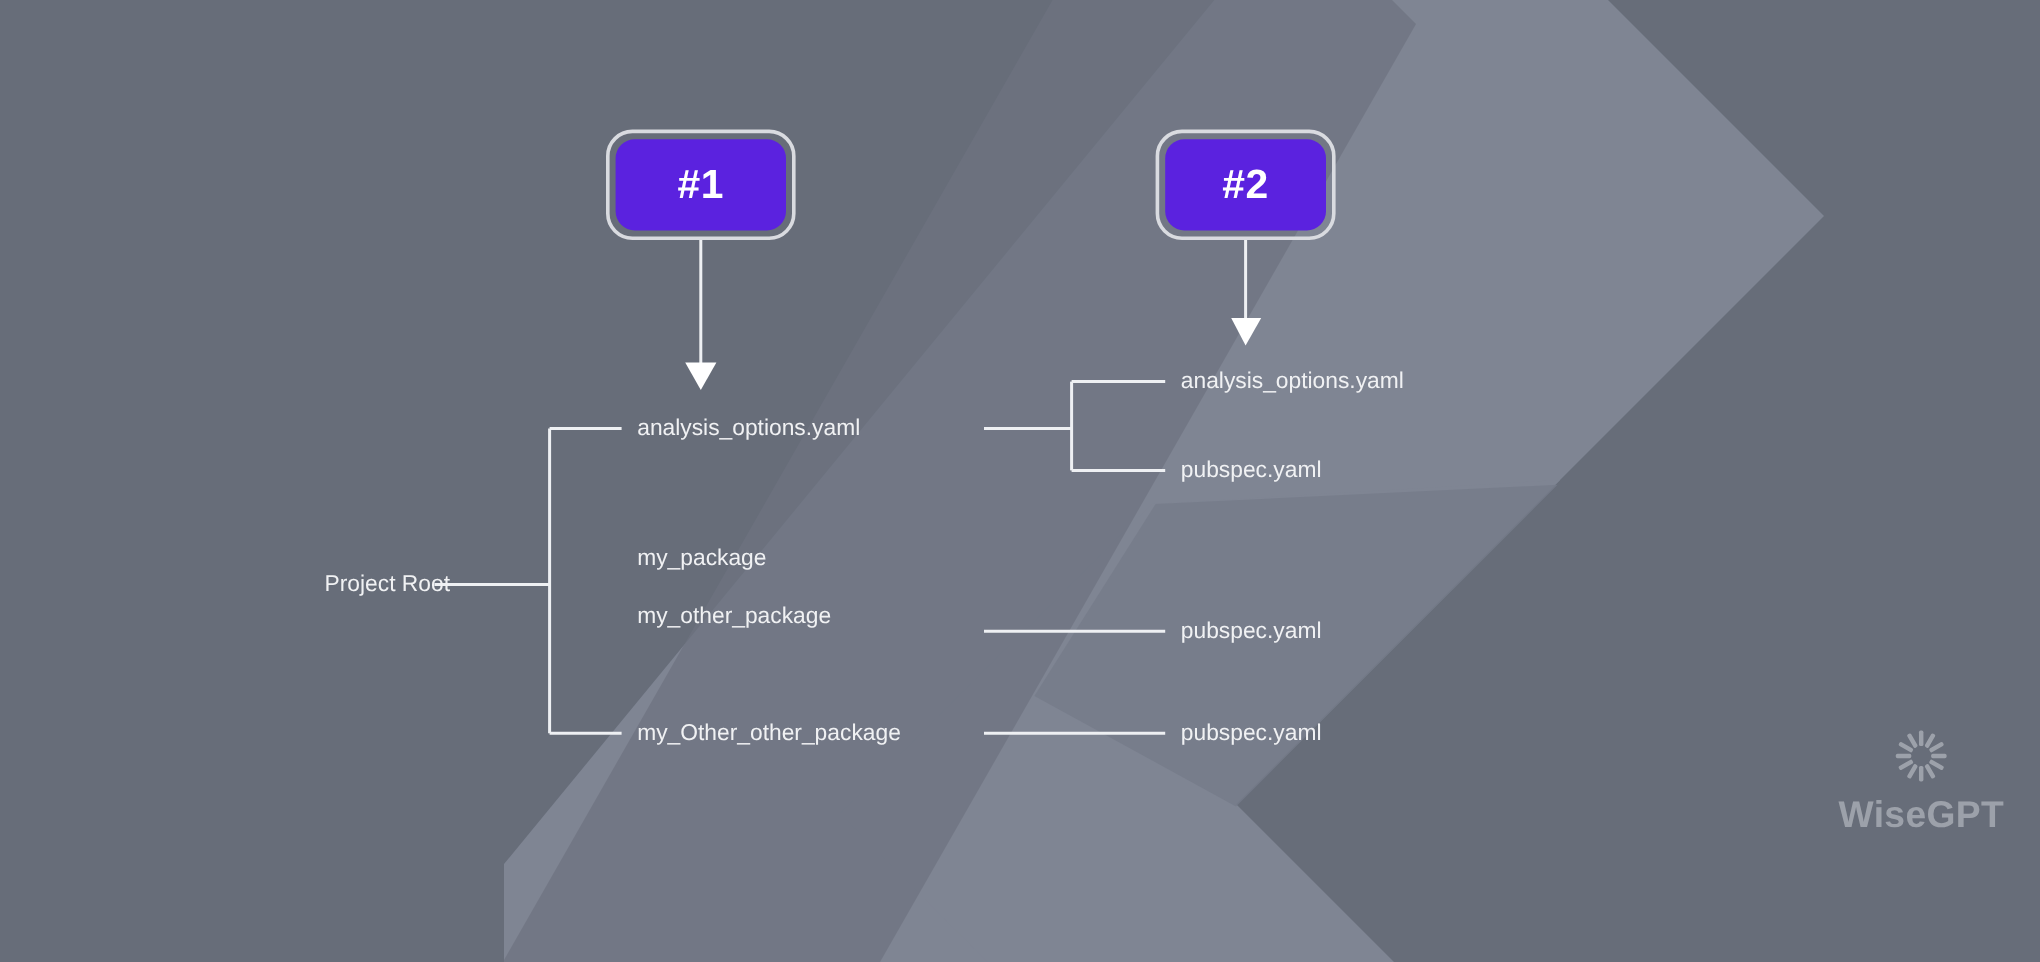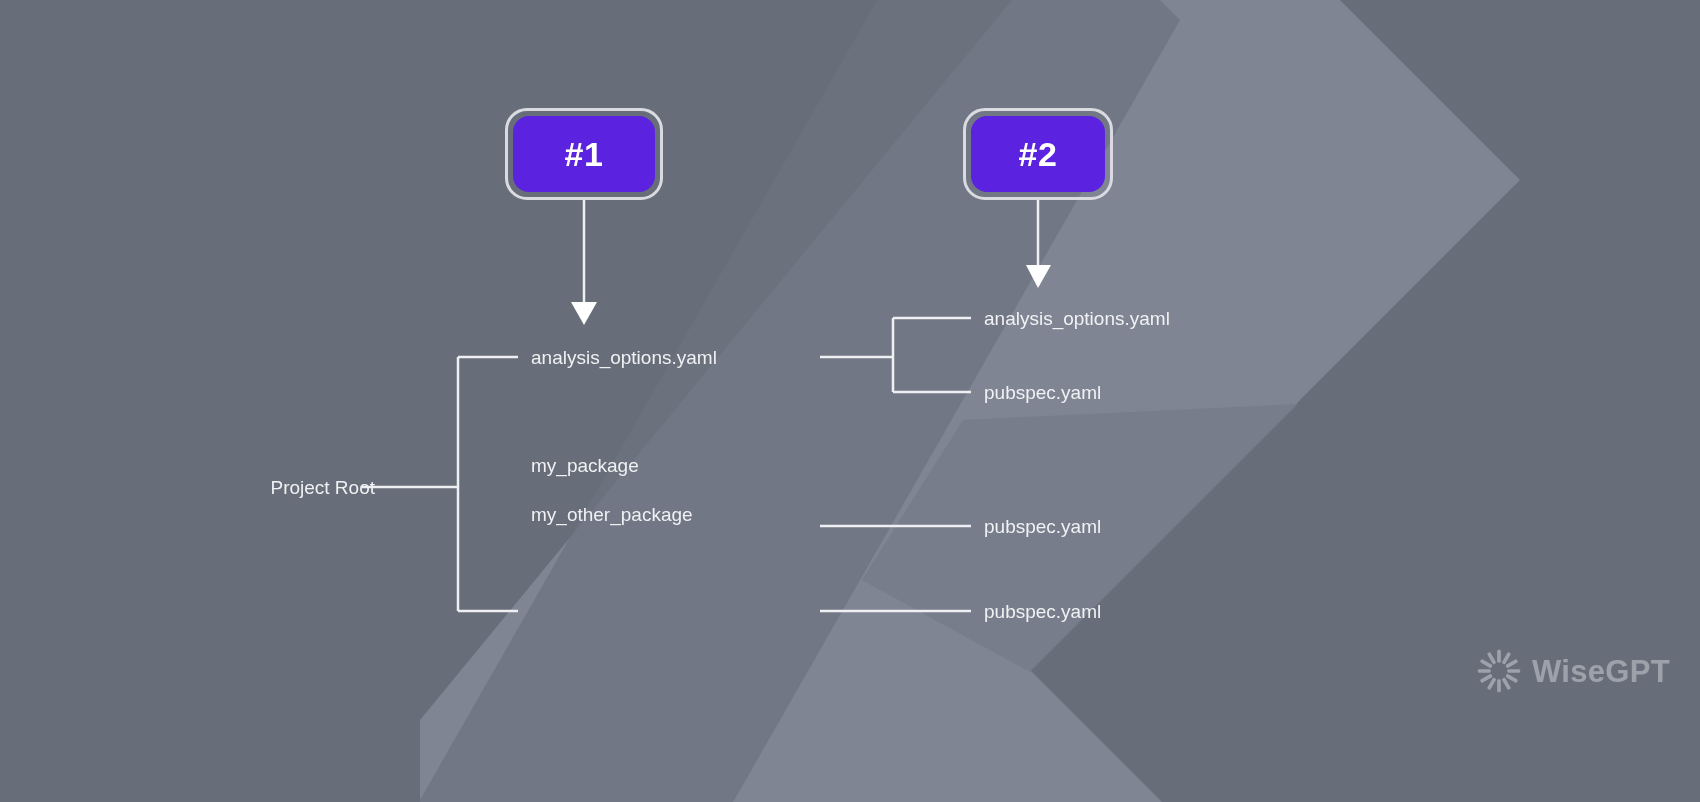--- a/index.html
+++ b/index.html
@@ -71,20 +71,21 @@
 
   #watermark {
     position: absolute;
     z-index: 5;
     right: 30px;
     bottom: 108px;
     display: flex;
     align-items: center;
     gap: 10px;
     opacity: 0.55;
+    flex-direction: column;
   }
   #watermark .wm-text {
     color: #c9ccd2;
     font-size: 31px;
     font-weight: bold;
     letter-spacing: 0.3px;
     line-height: 1;
   }
 </style>
 </head>
@@ -150,20 +151,21 @@
     <div class="badge-inner">
       <span class="badge-label">#2</span>
     </div>
   </div>
 
   <div class="node-label right-align" style="left:347px; top:487px;">Project Root</div>
 
   <div class="node-label" style="left:531px; top:357px;">analysis_options.yaml</div>
   <div class="node-label" style="left:531px; top:441px;margin-top:24px;">my_package</div>
   <div class="node-label" style="left:531px; top:514px;">my_other_package</div>
+  <div class="node-label" style="left:531px; top:611px;">my_Other_other_package</div>
 
   <div class="node-label" style="left:984px; top:318px;">analysis_options.yaml</div>
   <div class="node-label" style="left:984px; top:392px;">pubspec.yaml</div>
   <div class="node-label" style="left:984px; top:526px;">pubspec.yaml</div>
   <div class="node-label" style="left:984px; top:611px;">pubspec.yaml</div>
 
   <div id="watermark">
     <svg width="46" height="46" viewBox="0 0 100 100">
       <g fill="#c9ccd2">
         <g transform="translate(50,50)">

